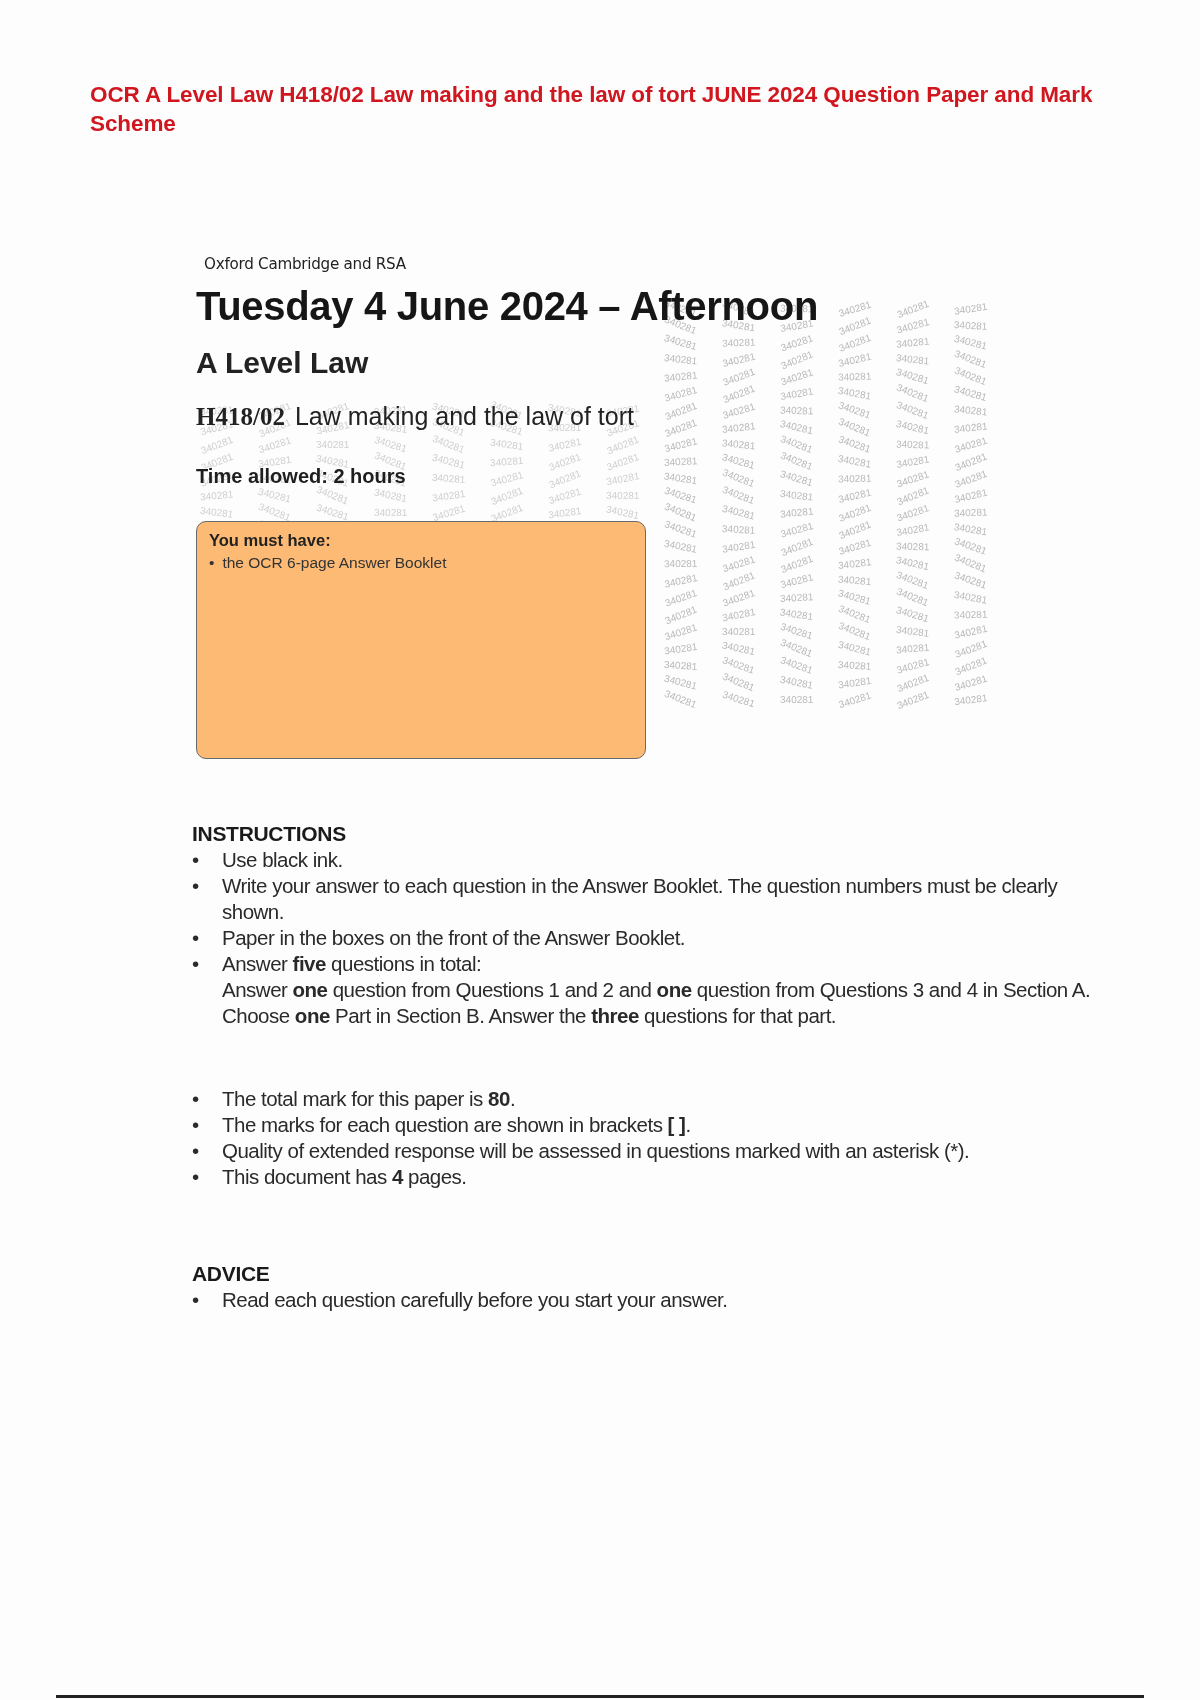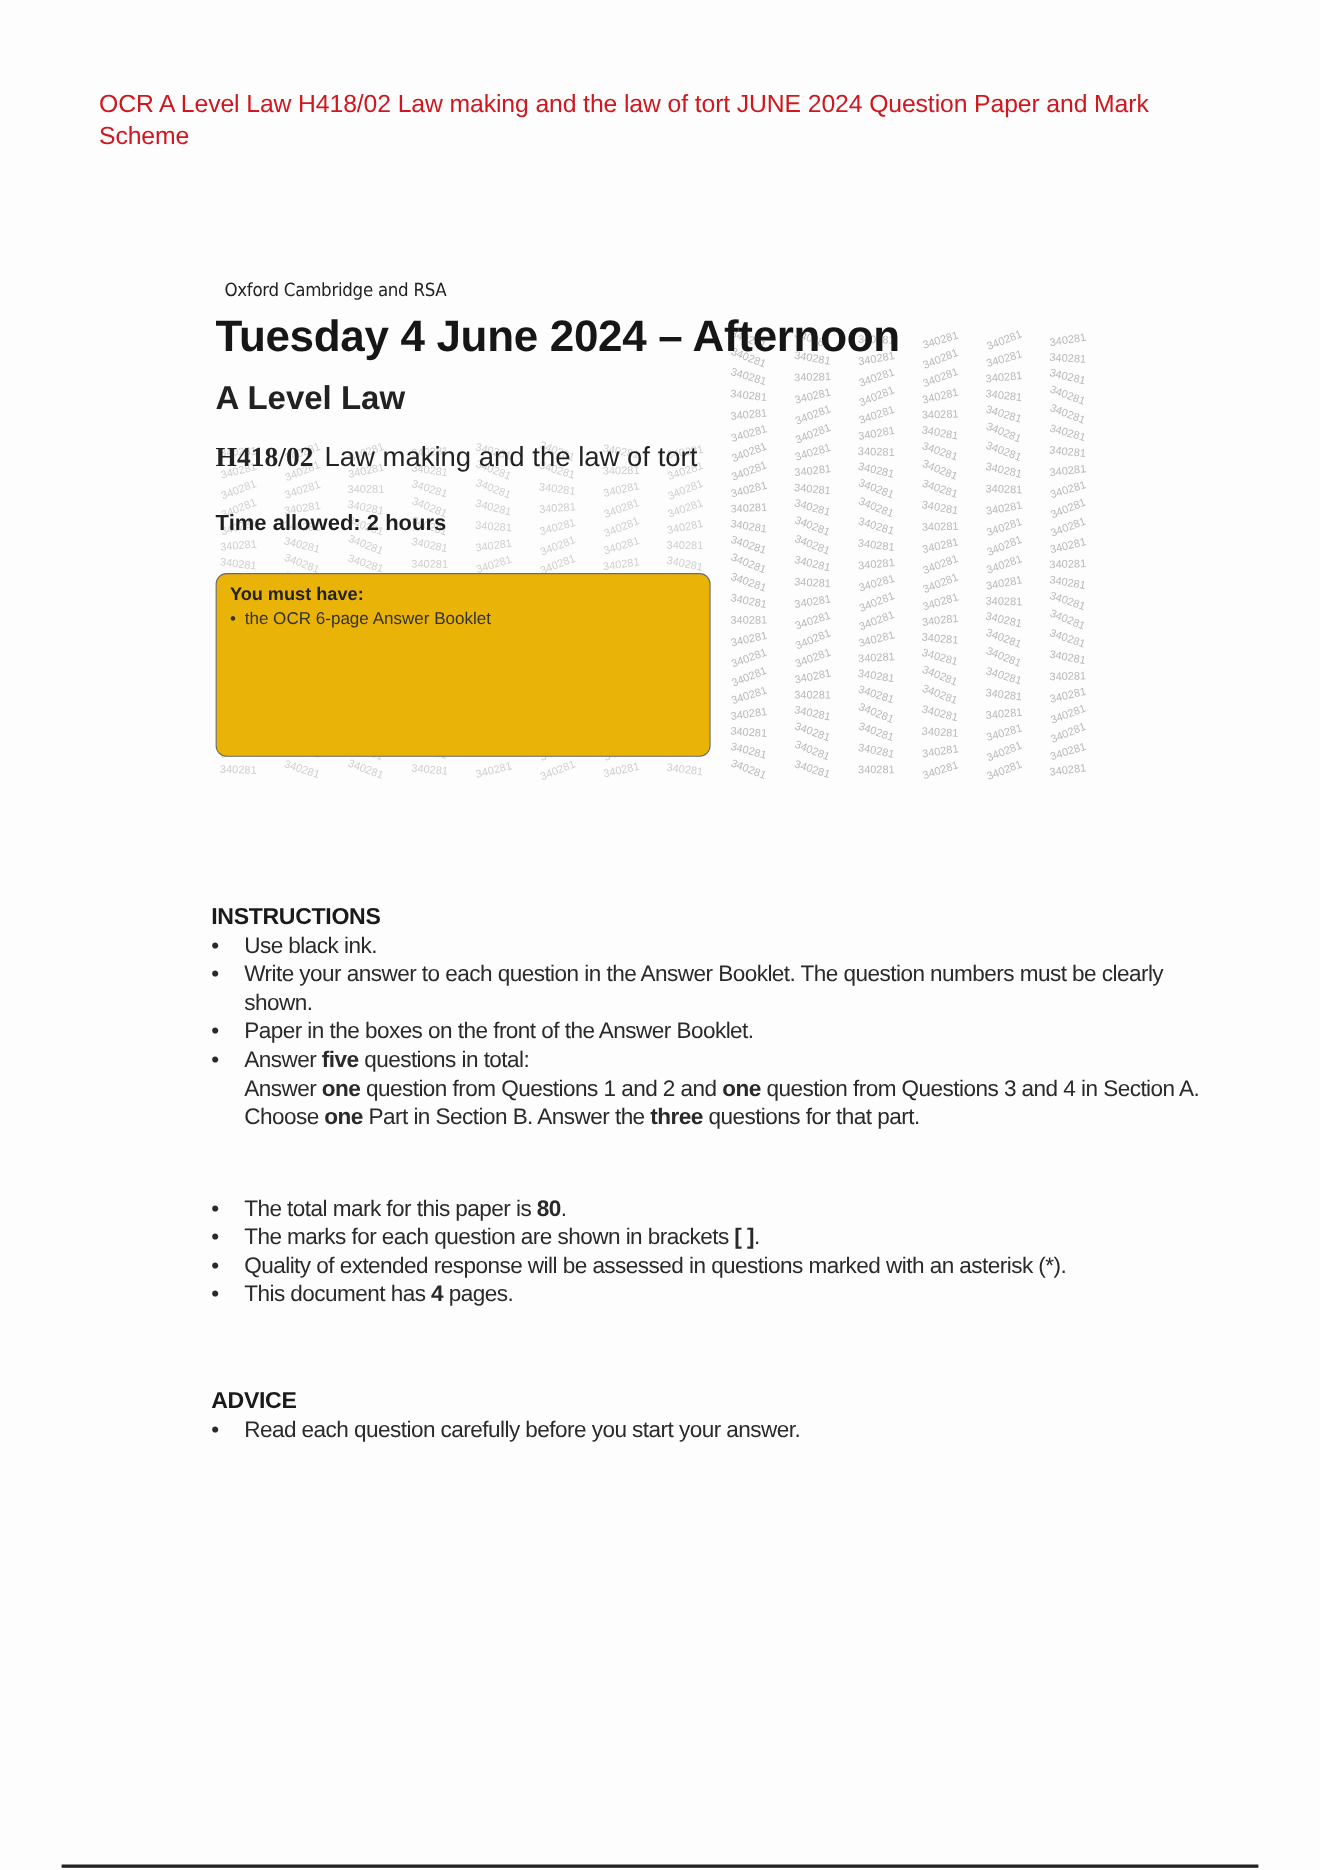--- a/index.html
+++ b/index.html
@@ -4,21 +4,21 @@
 <style>
   html, body { margin: 0; padding: 0; }
   body {
     width: 1200px; height: 1700px; position: relative; overflow: hidden;
     background: #fdfdfd;
     font-family: "Liberation Sans", sans-serif;
     color: #1e1e1e;
   }
   .doc-title {
     position: absolute; left: 90px; top: 80px; width: 1040px;
-    color: #d0161e; font-weight: normal; font-size: 22.5px; line-height: 29px;
+    color: #d0161e; font-weight: bold; font-size: 22.5px; line-height: 29px;
     letter-spacing: -0.1px;
   }
   
   .watermark {
     position: absolute; left: 196px; top: 300px; width: 850px; height: 435px;
     overflow: hidden; pointer-events: none;
   }
   .watermark svg { display: block; }
   .logo {
     position: absolute; left: 194px; top: 186px; width: 250px; height: 92px;
@@ -46,22 +46,22 @@
   }
   .unit {
     position: absolute; left: 196px; top: 402px; font-size: 25px; color: #222;
   }
   .unit .code { font-weight: bold; margin-right: 10px; font-family: Liberation Serif, serif; }
   .time {
     position: absolute; left: 196px; top: 465px; font-size: 20px;
     font-weight: bold; color: #1e1e1e;
   }
   .must-box {
-    position: absolute; left: 196px; top: 521px; width: 450px; height: 167px;
-    border: 1.6px solid #6a6a6a; border-radius: 10px; background: #eab308;
+    position: absolute; left: 196px; top: 521px; width: 450px; height: 238px;
+    border: 1.6px solid #6a6a6a; border-radius: 10px; background: #fdba74;
     box-sizing: border-box;
   }
   .must-box .h { position: absolute; left: 12px; top: 9px; font-size: 16.5px; font-weight: bold; color: #222; }
   .must-box .li { position: absolute; left: 12px; top: 32px; font-size: 15.5px; color: #333; }
   .must-box .li .b { margin-right: 8px; }
   .section {
     position: absolute; left: 192px; width: 920px;
     font-size: 20.5px; color: #2a2a2a; line-height: 26px;
     letter-spacing: -0.5px;
     margin-top: 27px;

